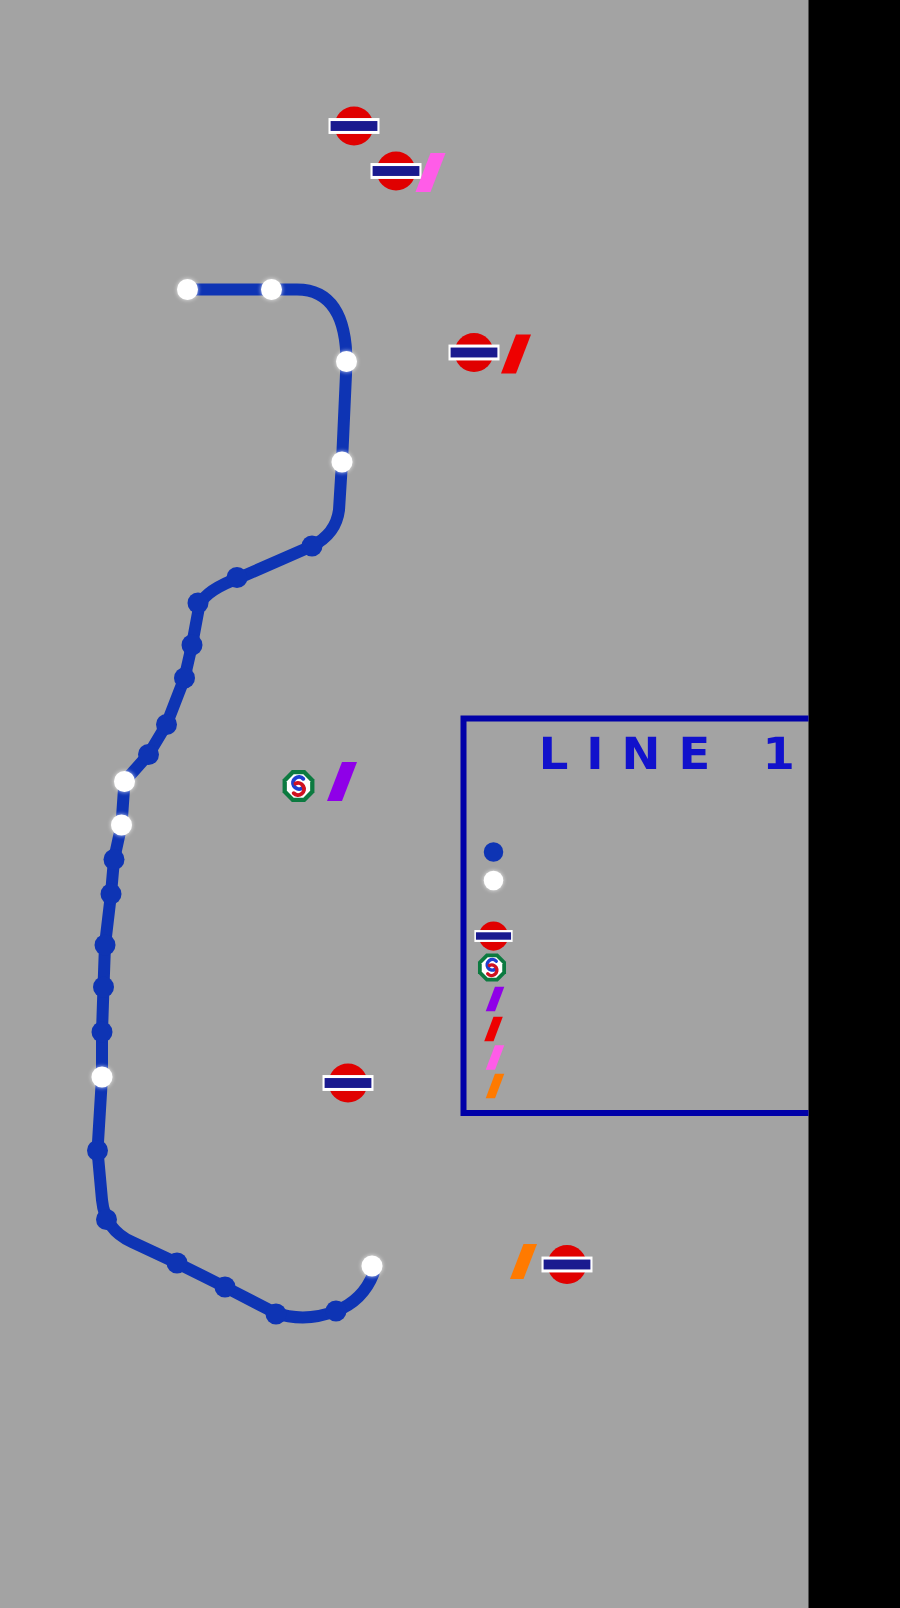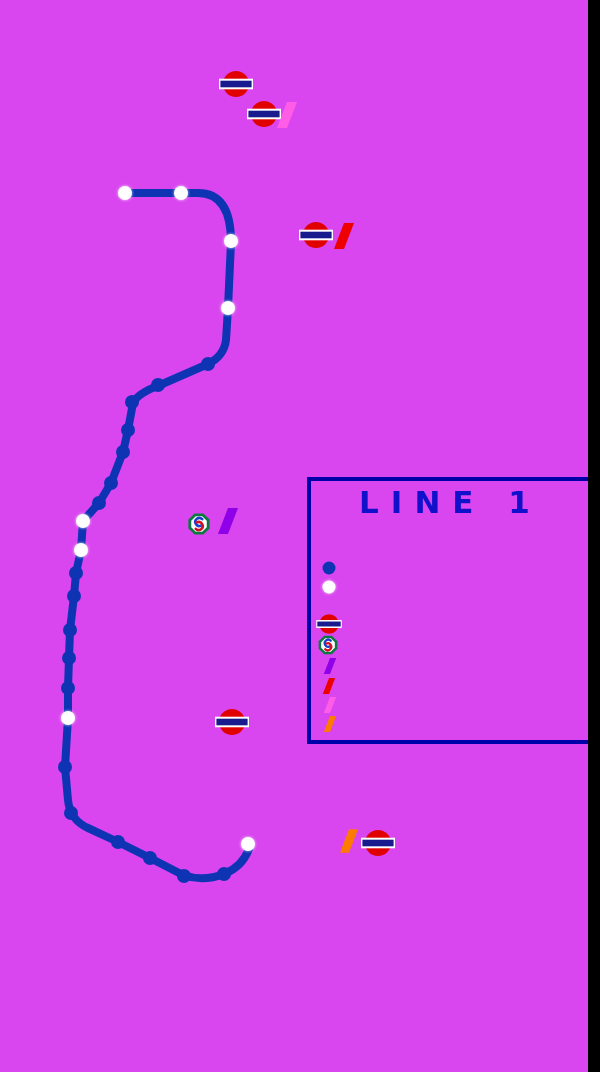--- a/index.html
+++ b/index.html
@@ -1,17 +1,17 @@
 <!DOCTYPE html>
 <html><head>
 <meta charset="utf-8">
 <style>
   html,body{margin:0;padding:0;background:#000;}
   #stage{
-    position:relative;width:588px;height:1072px;background:#d946ef;
+    position:relative;width:539px;height:1072px;background:#a3a3a3;
     overflow:hidden;font-family:"DejaVu Sans","Liberation Sans",sans-serif;
   }
   #map-svg{position:absolute;left:0;top:0;z-index:1;}
   #legend-box{
     position:absolute;z-index:2;box-sizing:border-box;background:transparent;
   }
   #legend-title{
     display:block;text-align:center;margin-top:4px;
     font-weight:bold;font-size:31px;letter-spacing:12px;
     font-family:"DejaVu Sans","Liberation Sans",sans-serif;

